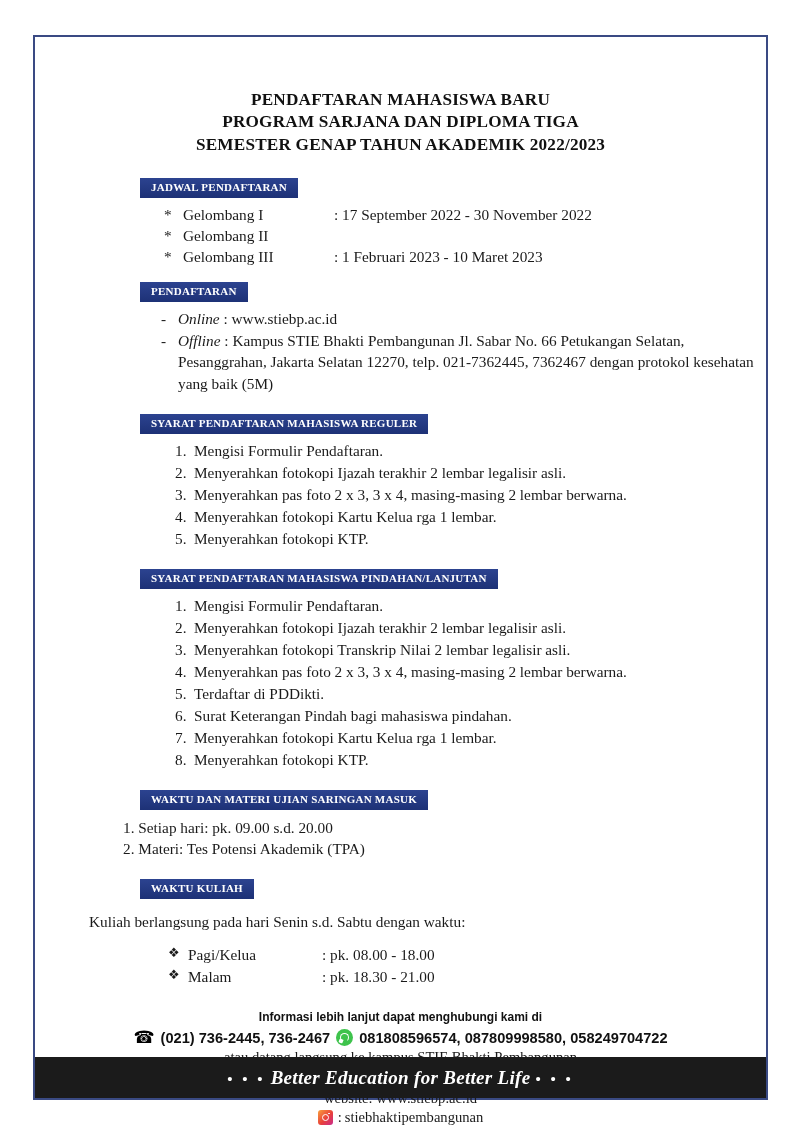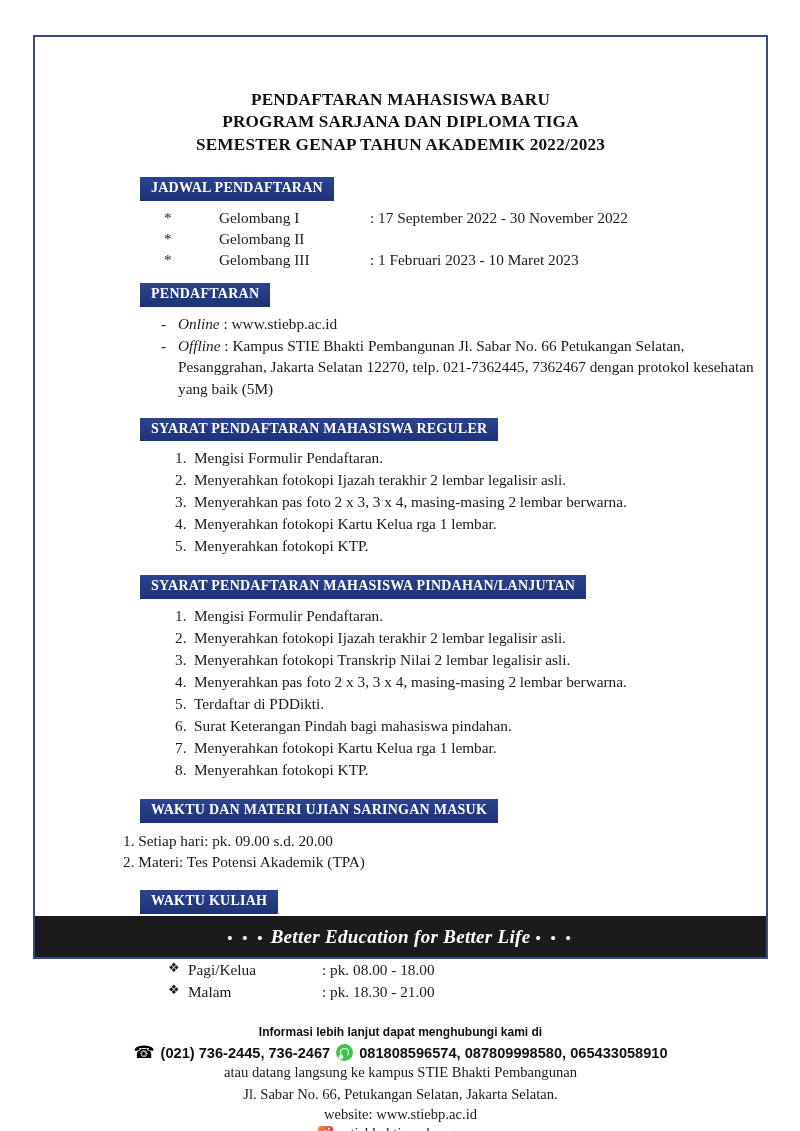--- a/index.html
+++ b/index.html
@@ -15,21 +15,21 @@
     position: relative;
     overflow: hidden;
   }
 
   
   .page-frame {
     position: absolute;
     left: 33px;
     top: 35px;
     width: 735px;
-    height: 924px;
+    height: 1065px;
     border: 2px solid #3a4a83;
     box-sizing: border-box;
     background: #ffffff;
   }
 
   .sheet {
     position: absolute;
     left: 0;
     top: 0;
     right: 0;
@@ -52,21 +52,21 @@
   }
 
   
   .section-bar {
     display: inline-block;
     background: #21387f;
     background: linear-gradient(to bottom, #2c4390 0%, #1d3176 100%);
     color: #ffffff;
     font-family: "Liberation Serif", "DejaVu Serif", serif;
     font-weight: bold;
-    font-size: 14px;
+    font-size: 11px;
     letter-spacing: 0.25px;
     padding: 3px 11px 4px 11px;
     line-height: 1.18;
     white-space: nowrap;
   }
   .bar-row {
     padding-left: 105px;
   }
 
   
@@ -83,21 +83,20 @@
     display: flex;
     line-height: 1.37;
   }
   .sched-star {
     width: 19px;
     flex: 0 0 19px;
   }
   .sched-label {
     width: 151px;
     flex: 0 0 151px;
-    margin-left: 36px;
   }
   .sched-value {
     flex: 1 1 auto;
   }
 
   .dash-list {
     margin: 6px 0 0 0;
     padding-left: 126px;
   }
   .dash-row {
@@ -453,21 +452,21 @@
         <span class="time-value">: pk. 18.30 - 21.00</span>
       </div>
     </div>
 
     <div class="contact">
       <div class="contact-head">Informasi lebih lanjut dapat menghubungi kami di</div>
       <div class="phone-line">
         <span class="tel-glyph">☎</span>
         <span>(021) 736-2445, 736-2467</span>
         <span class="wa-icon"></span>
-        <span>081808596574, 087809998580, 065433058910</span>
+        <span>081808596574, 087809998580, 058249704722</span>
       </div>
       <div class="contact-sub">atau datang langsung ke kampus STIE Bhakti Pembangunan</div>
       <div class="contact-sub">Jl. Sabar No. 66, Petukangan Selatan, Jakarta Selatan.</div>
       <div class="website-line">website: www.stiebp.ac.id</div>
 
       <div class="social-list">
         <div class="social-row">
           <span class="social-icon ig-icon"></span>
           <span class="social-sep">:</span>
           <span>stiebhaktipembangunan</span>

